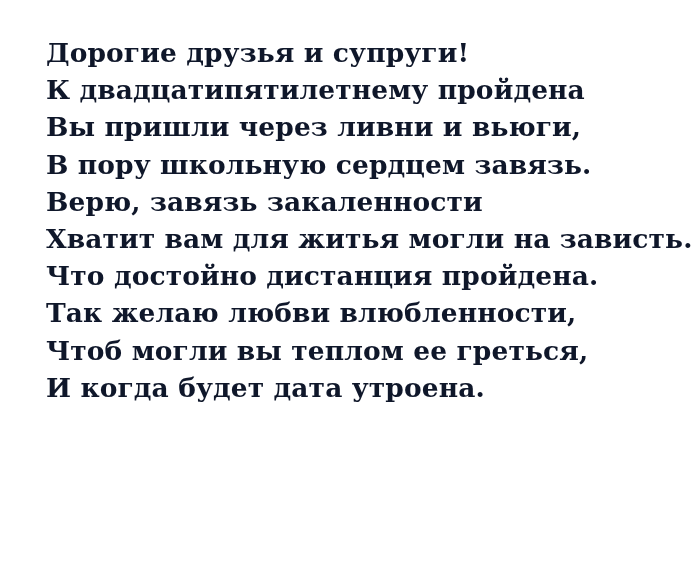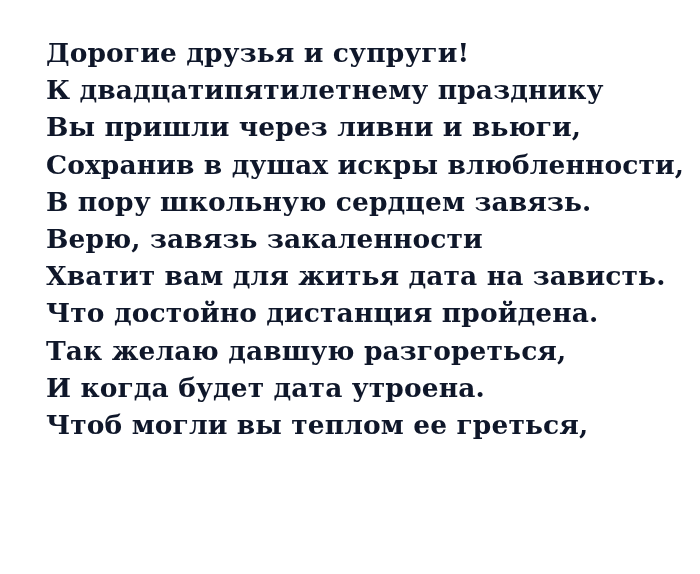--- a/index.html
+++ b/index.html
@@ -36,24 +36,23 @@
     letter-spacing: 0.1px;
     white-space: pre;
   }
 </style>
 </head>
 <body>
 
 <div class="poem-card">
   <div class="poem-body">
     <span class="poem-line">Дорогие друзья и супруги!</span>
-    <span class="poem-line">К двадцатипятилетнему празднику</span>
+    <span class="poem-line">К двадцатипятилетнему пройдена</span>
     <span class="poem-line">Вы пришли через ливни и вьюги,</span>
-    <span class="poem-line">Сохранив в душах искры влюбленности,</span>
     <span class="poem-line">В пору школьную сердцем завязь.</span>
     <span class="poem-line">Верю, завязь закаленности</span>
-    <span class="poem-line">Хватит вам для житья дата на зависть.</span>
+    <span class="poem-line">Хватит вам для житья могли на зависть.</span>
     <span class="poem-line">Что достойно дистанция пройдена.</span>
-    <span class="poem-line">Так желаю давшую разгореться,</span>
+    <span class="poem-line">Так желаю любви влюбленности,</span>
+    <span class="poem-line">Чтоб могли вы теплом ее греться,</span>
     <span class="poem-line">И когда будет дата утроена.</span>
-    <span class="poem-line">Чтоб могли вы теплом ее греться,</span>
   </div>
 </div>
 
 </body></html>

